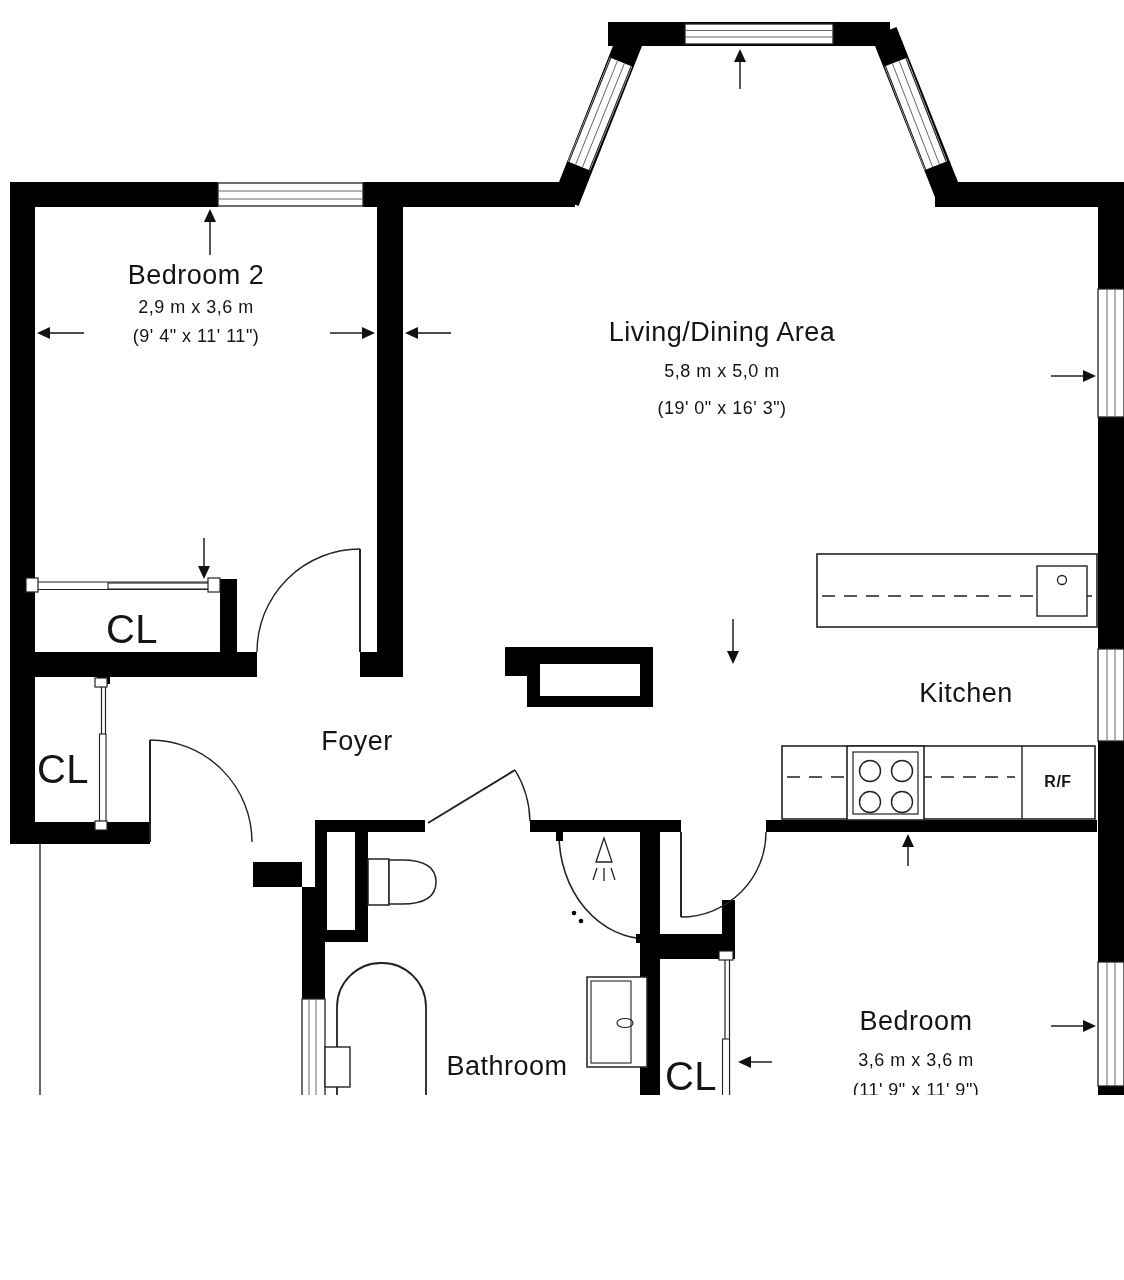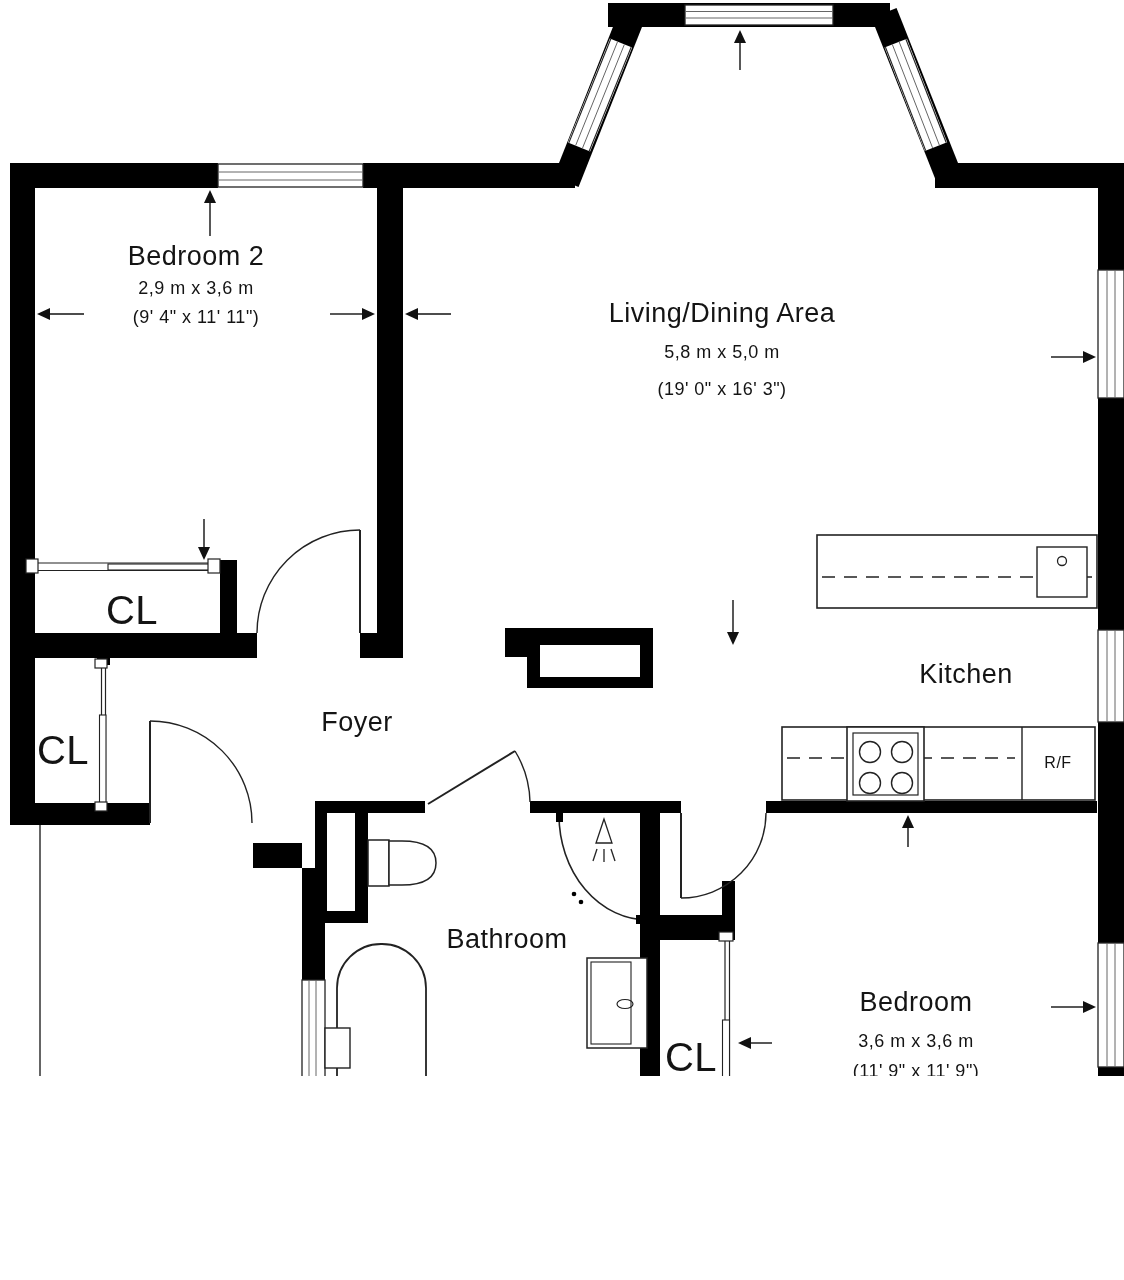--- a/index.html
+++ b/index.html
@@ -1,24 +1,24 @@
 <!DOCTYPE html>
 <html><head>
 <meta charset="utf-8">
 <style>
   html,body{margin:0;padding:0;background:#fff;}
   .plan{position:relative;width:1124px;height:1076px;background:#ffffff;overflow:hidden;
-        font-family:"Liberation Sans",sans-serif;color:#111;}
+        font-family:"Liberation Sans",sans-serif;color:#111;margin-top:19px;}
   .plan svg{position:absolute;left:0;top:0;}
   .L{position:absolute;transform:translate(-50%,-50%);white-space:nowrap;color:#141414;
      font-family:"Liberation Sans",sans-serif;letter-spacing:0.5px;}
   .room{font-size:27px;}
   .dim{font-size:18px;}
   .cl{font-size:40px;}
-  .appl{font-size:16px;}
+  .appl{font-size:16px;font-weight:bold;}
   .porch{text-align:center;line-height:40px;}
   .total{position:absolute;left:30px;top:1240px;transform:translateY(-50%);font-size:31px;
          white-space:nowrap;color:#141414;}
 </style>
 </head>
 <body>
 
 <div class="plan">
 
 <svg width="1124" height="1280" viewBox="0 0 1124 1280">
@@ -260,21 +260,21 @@
   <div class="L room" style="left:196px;top:256px;">Bedroom 2</div>
   <div class="L dim" style="left:196px;top:288px;">2,9 m x 3,6 m</div>
   <div class="L dim" style="left:196px;top:317px;">(9' 4" x 11' 11")</div>
 
   <div class="L room" style="left:722px;top:313px;text-align:center;">Living/Dining Area</div>
   <div class="L dim" style="left:722px;top:352px;">5,8 m x 5,0 m</div>
   <div class="L dim" style="left:722px;top:389px;">(19' 0" x 16' 3")</div>
 
   <div class="L room" style="left:357px;top:722px;">Foyer</div>
   <div class="L room" style="left:966px;top:674px;">Kitchen</div>
-  <div class="L room" style="left:507px;top:939px;">Bathroom</div>
+  <div class="L room" style="left:507px;top:1047px;">Bathroom</div>
 
 
   <div class="L room" style="left:916px;top:1002px;">Bedroom</div>
   <div class="L dim" style="left:916px;top:1041px;">3,6 m x 3,6 m</div>
   <div class="L dim" style="left:916px;top:1071px;">(11' 9" x 11' 9")</div>
 
   <div class="L cl" style="left:132px;top:610px;">CL</div>
   <div class="L cl" style="left:63px;top:750px;">CL</div>
   <div class="L cl" style="left:691px;top:1057px;">CL</div>
 

